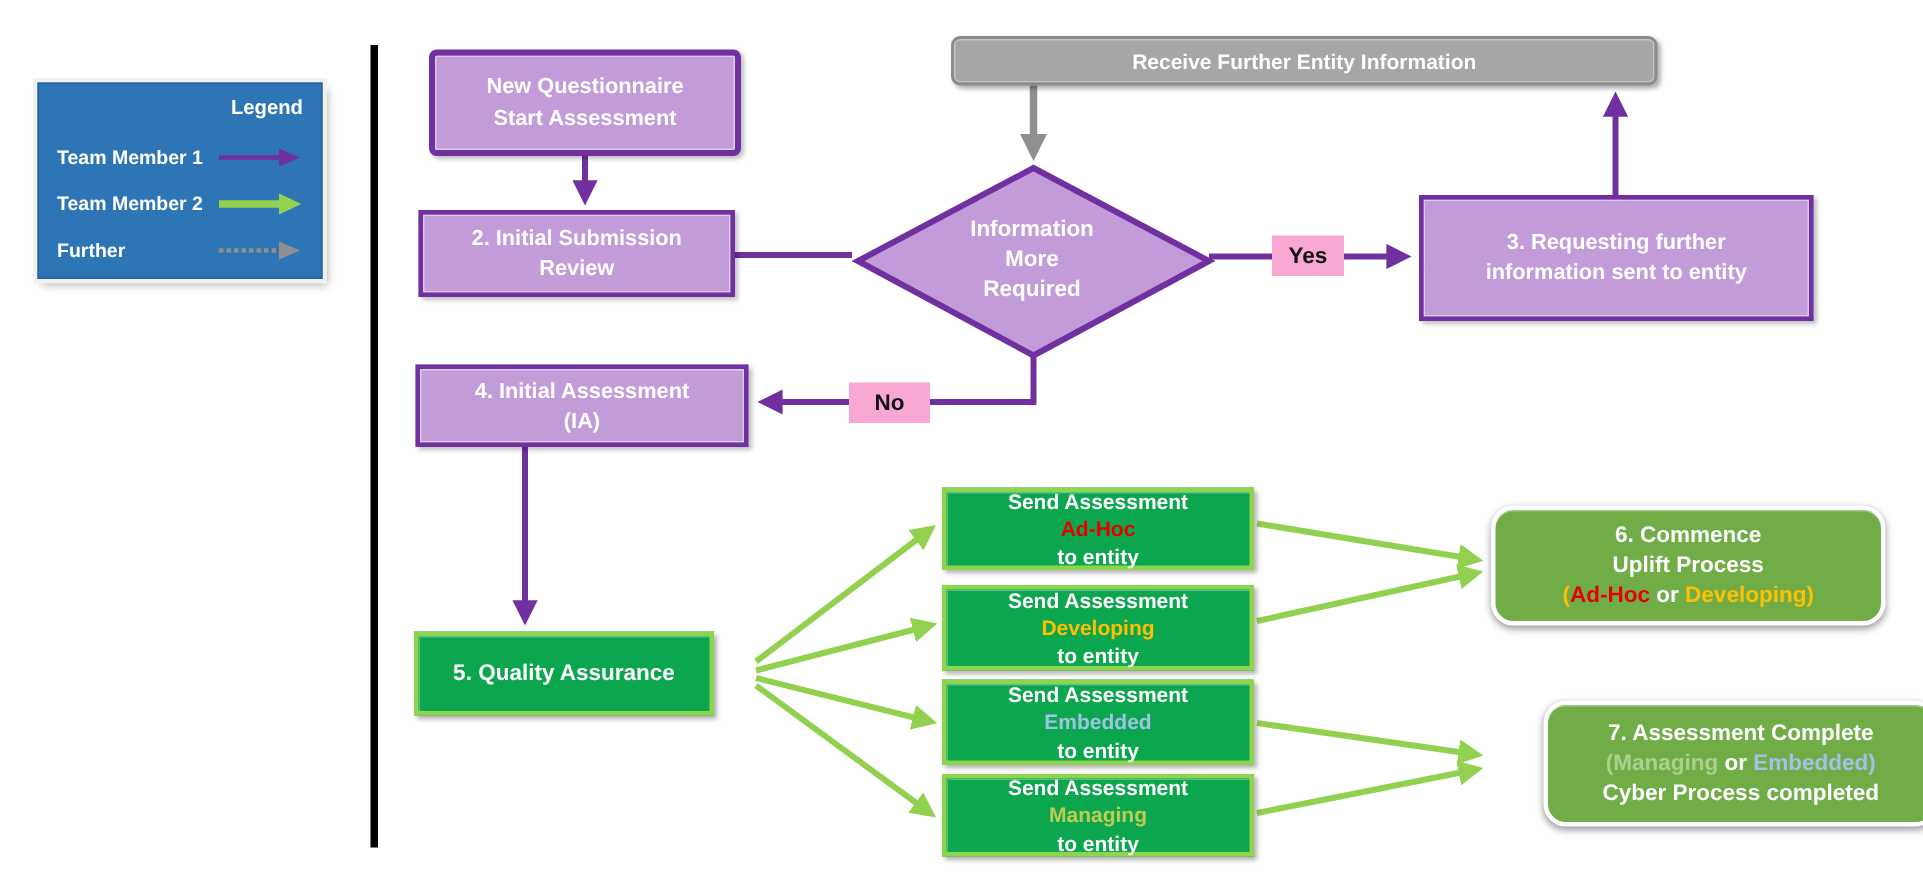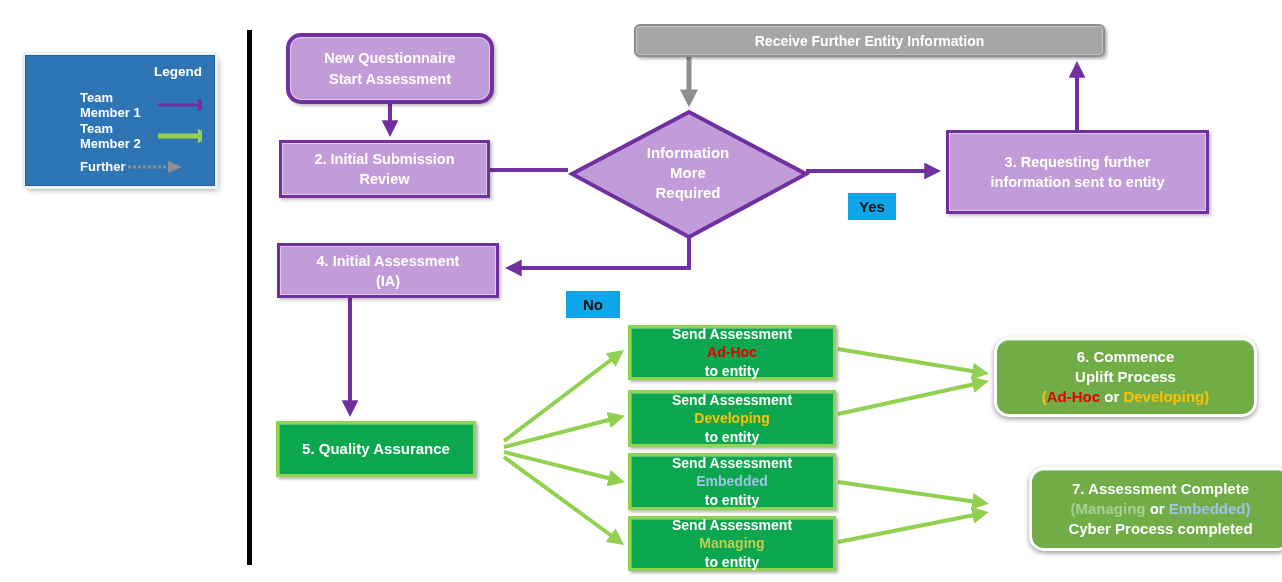--- a/index.html
+++ b/index.html
@@ -9,41 +9,41 @@
   }
   
   .legend{
     position:absolute;left:25px;top:55px;width:190px;height:131px;
     background:var(--legend-blue);
     border:1px solid #256099;
     box-shadow:0 0 0 3px #f1f1f1,3px 4px 6px rgba(0,0,0,.35);
     color:#fff;box-sizing:border-box;padding:8px 12px 6px 12px;
   }
   .legend-title{text-align:right;font-weight:700;font-size:13.5px;margin-bottom:10px;}
-  .legend-row{display:flex;align-items:center;justify-content:flex-start;height:31px;margin-left:42px;}
+  .legend-row{display:flex;align-items:center;justify-content:space-between;height:31px;}
   .legend-label{font-size:13px;font-weight:600;}
   
   .divider{position:absolute;left:247px;top:30px;width:5px;height:535px;background:#000;}
   
   .node{
     position:absolute;box-sizing:border-box;display:flex;flex-direction:column;
     align-items:center;justify-content:center;text-align:center;
     color:#fff;font-weight:700;z-index:2;
   }
   
   .purple-rect{
     background:var(--purple-fill);
     border:3px solid var(--purple-border);
     box-shadow:inset 0 0 0 1px rgba(255,255,255,.45),2px 2px 3px rgba(0,0,0,.25);
     font-size:14.5px;line-height:20px;
   }
   .purple-round{
     background:var(--purple-fill);
     border:4px solid var(--purple-border);
-    border-radius:15px;
+    border-radius:5px;
     box-shadow:inset 0 0 0 1px rgba(255,255,255,.45),2px 2px 3px rgba(0,0,0,.25);
     font-size:14.5px;line-height:21px;
   }
   
   .gray-bar{
     background:var(--gray-fill);
     border:2px solid var(--gray-border);
     border-radius:6px;
     box-shadow:inset 0 0 0 1px rgba(255,255,255,.35),2px 2px 3px rgba(0,0,0,.3);
     font-size:14px;
@@ -65,22 +65,22 @@
     font-size:15px;line-height:20px;
   }
   
   .diamond-svg{position:absolute;left:568px;top:109px;z-index:2;}
   .diamond-text{
     position:absolute;left:598px;top:143px;width:180px;z-index:3;
     text-align:center;color:#fff;font-weight:700;font-size:15px;line-height:20px;
   }
   
   .branch-label{
-    position:absolute;z-index:3;background:#0ea5e9;color:#111;
-    font-weight:700;font-size:15px;display:flex;align-items:center;justify-content:center;margin-top:36px;
+    position:absolute;z-index:3;background:#f9a8d4;color:#111;
+    font-weight:700;font-size:15px;display:flex;align-items:center;justify-content:center;
   }
   
   .wires{position:absolute;left:0;top:0;z-index:1;pointer-events:none;}
   .wire-purple{stroke:var(--purple-arrow);stroke-width:4;fill:none;}
   .wire-gray{stroke:var(--gray-arrow);stroke-width:5;fill:none;}
   .wire-green{stroke:var(--green-arrow);stroke-width:4;fill:none;}
 </style>
 </head>
 <body>
 

